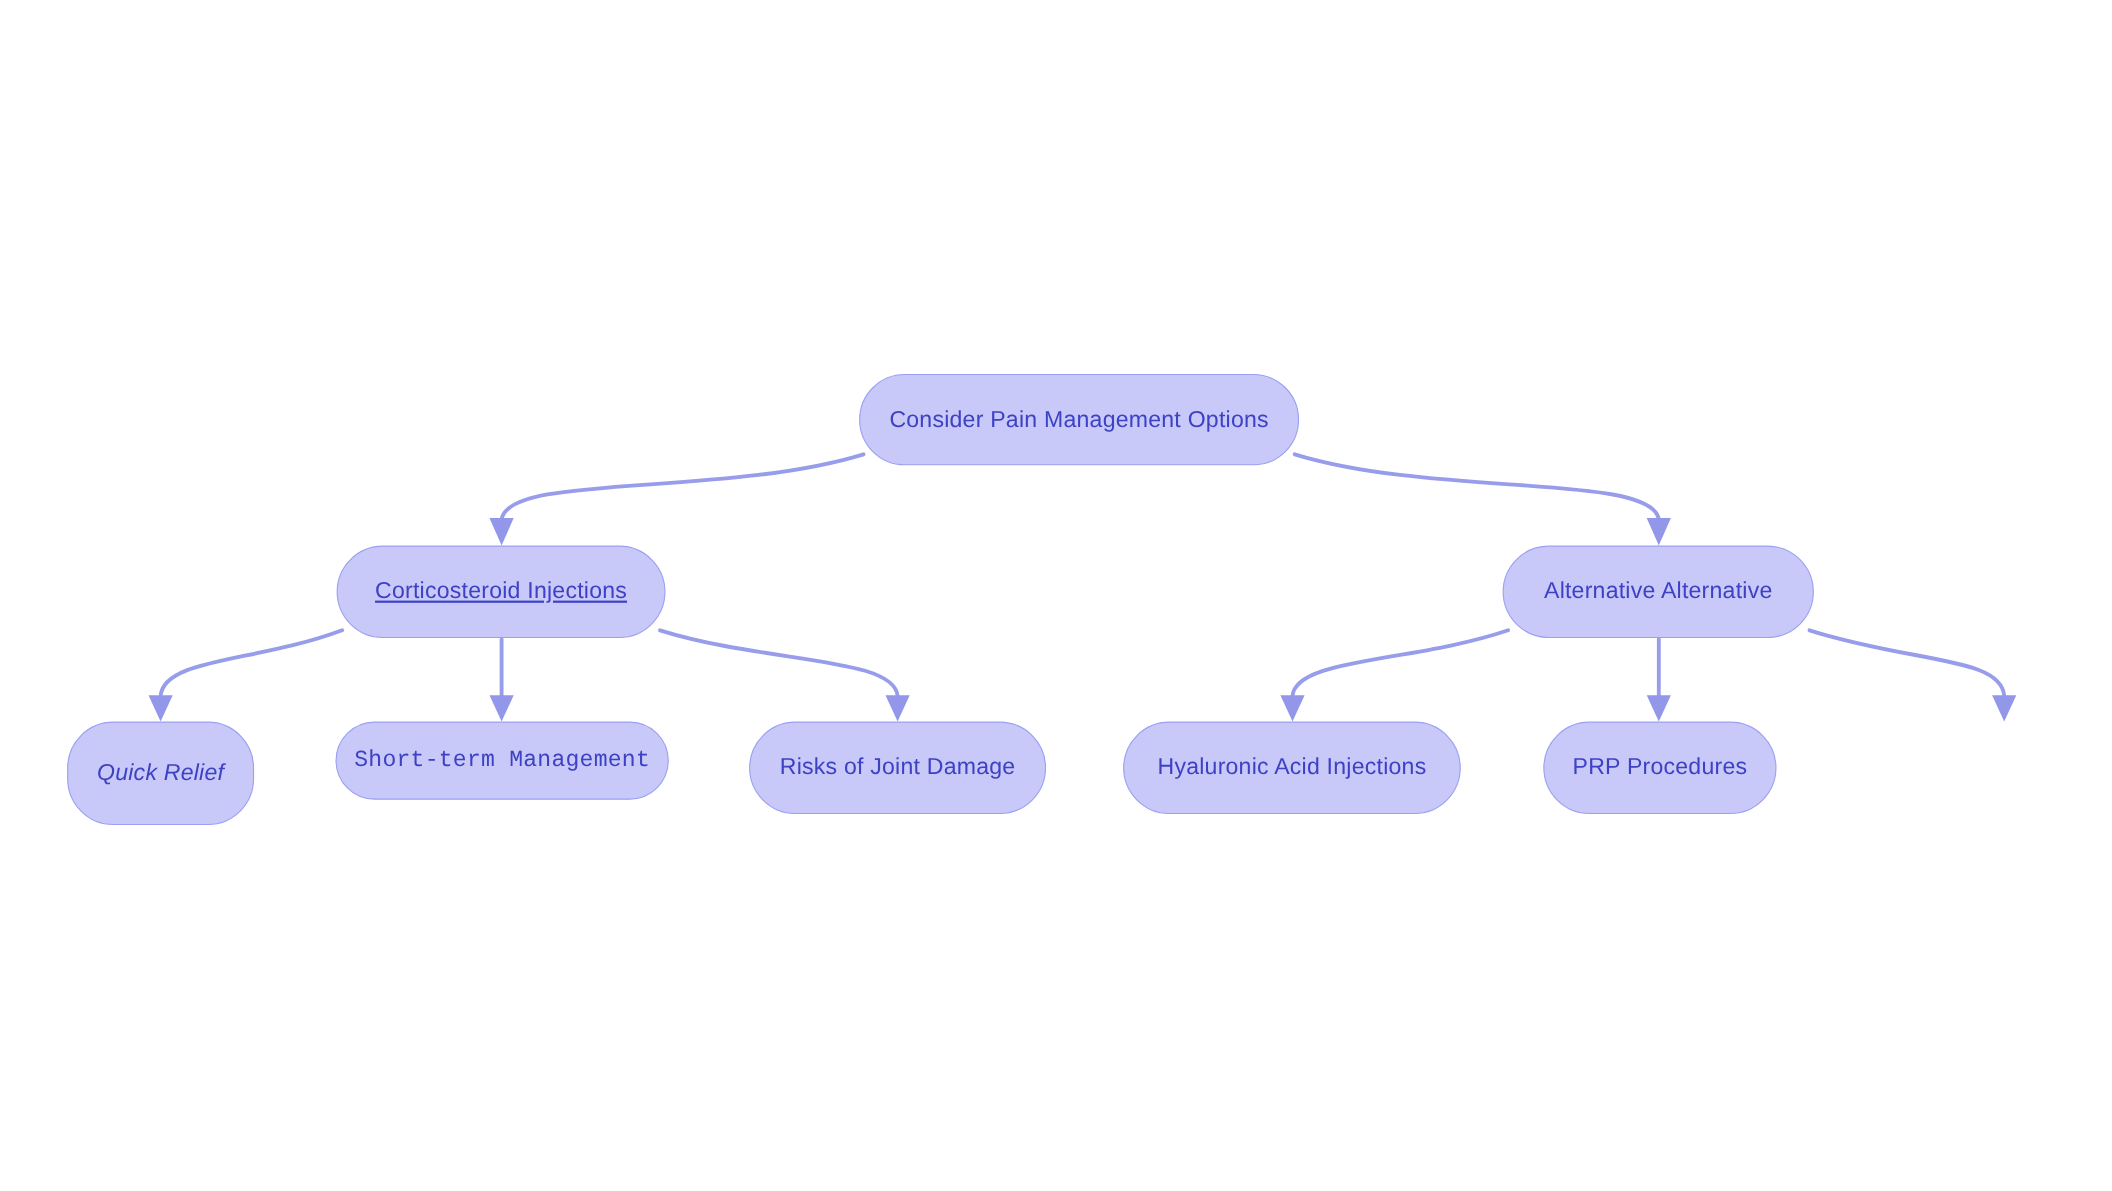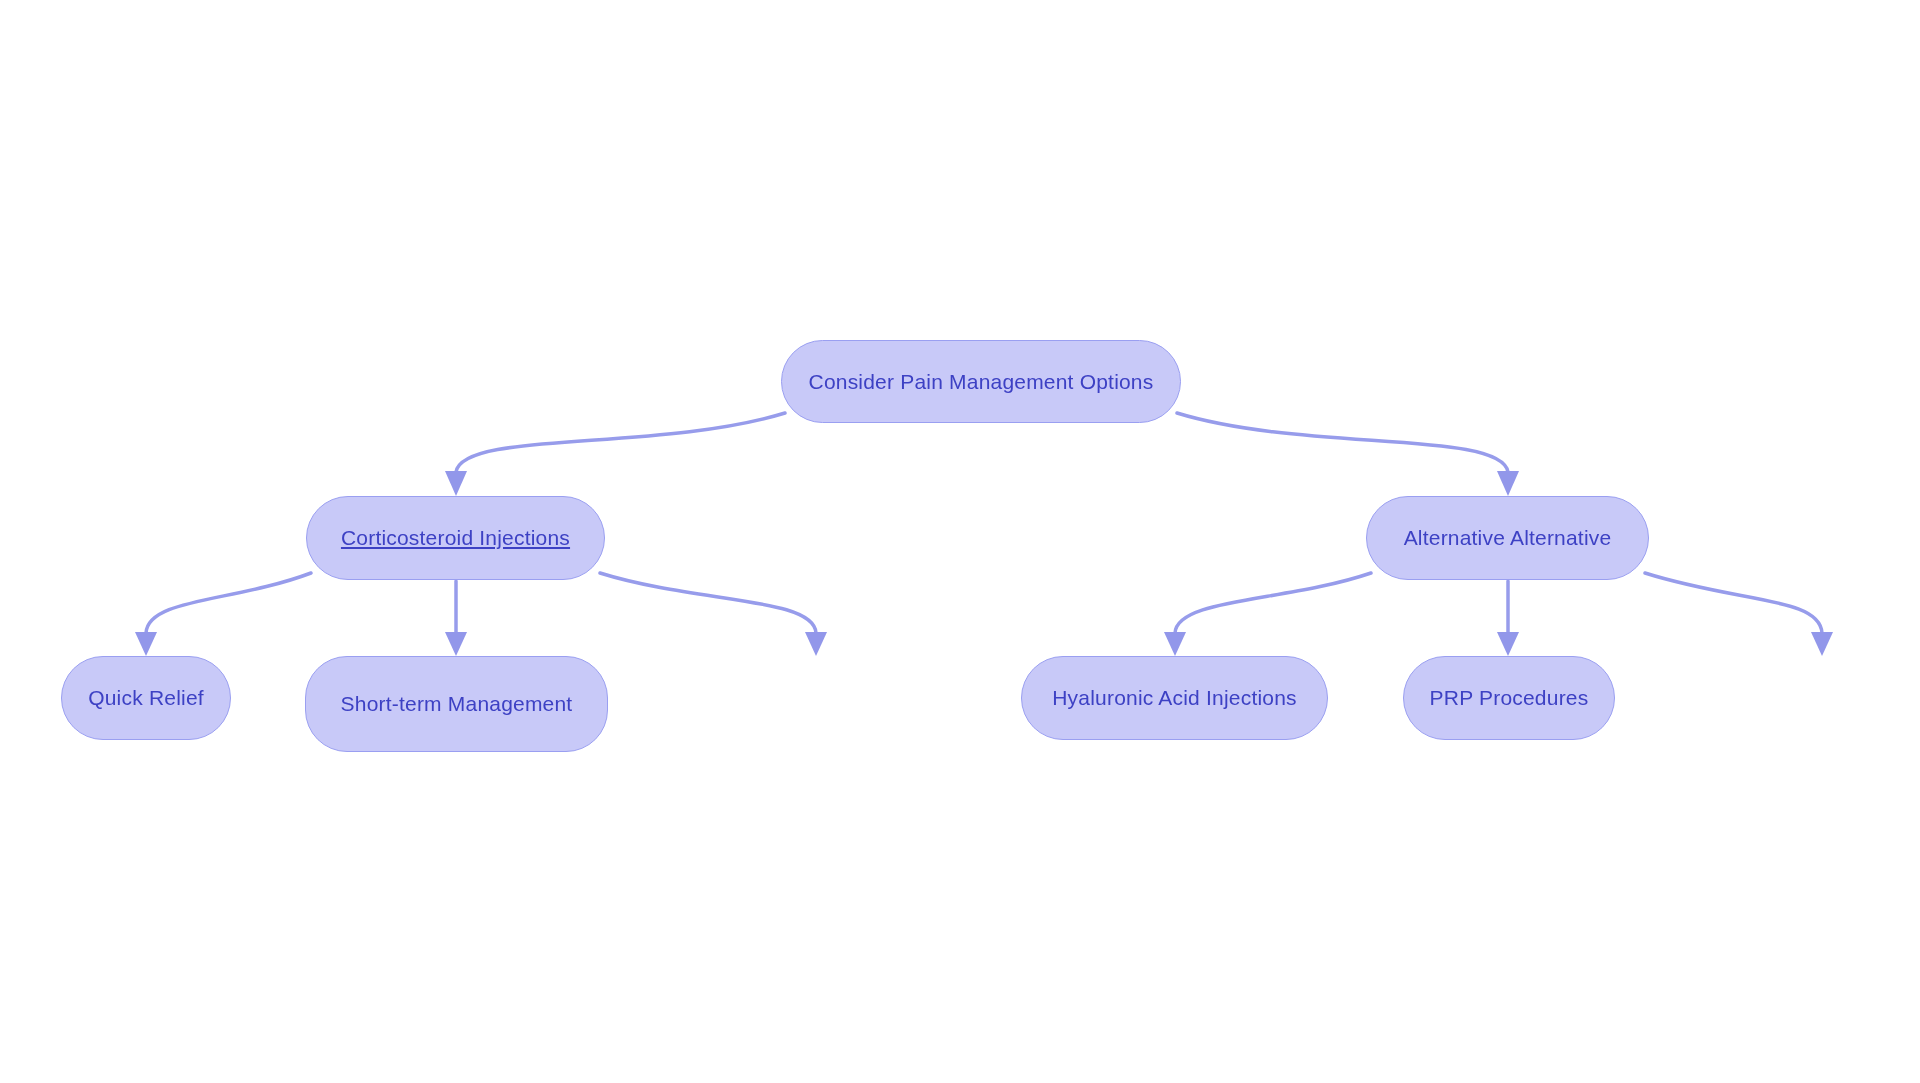--- a/index.html
+++ b/index.html
@@ -88,28 +88,31 @@
   </div>
 
   <div class="node" style="left:258px; top:496px; width:299px; height:84px;text-decoration:underline;">
     <span>Corticosteroid Injections</span>
   </div>
 
   <div class="node" style="left:1318px; top:496px; width:283px; height:84px;">
     <span>Alternative Alternative</span>
   </div>
 
-  <div class="node" style="left:13px; top:656px; width:170px; height:84px;">
+  <div class="node" style="left:13px; top:656px; width:170px; height:94px;font-style:italic;">
     <span>Quick Relief</span>
   </div>
 
-  <div class="node" style="left:257px; top:656px; width:303px; height:96px;">
+  <div class="node" style="left:257px; top:656px; width:303px; height:71px;font-family:Liberation Mono, monospace;">
     <span>Short-term Management</span>
   </div>
 
+  <div class="node" style="left:633px; top:656px; width:270px; height:84px;">
+    <span>Risks of Joint Damage</span>
+  </div>
 
   <div class="node" style="left:973px; top:656px; width:307px; height:84px;">
     <span>Hyaluronic Acid Injections</span>
   </div>
 
   <div class="node" style="left:1355px; top:656px; width:212px; height:84px;">
     <span>PRP Procedures</span>
   </div>
 
 

